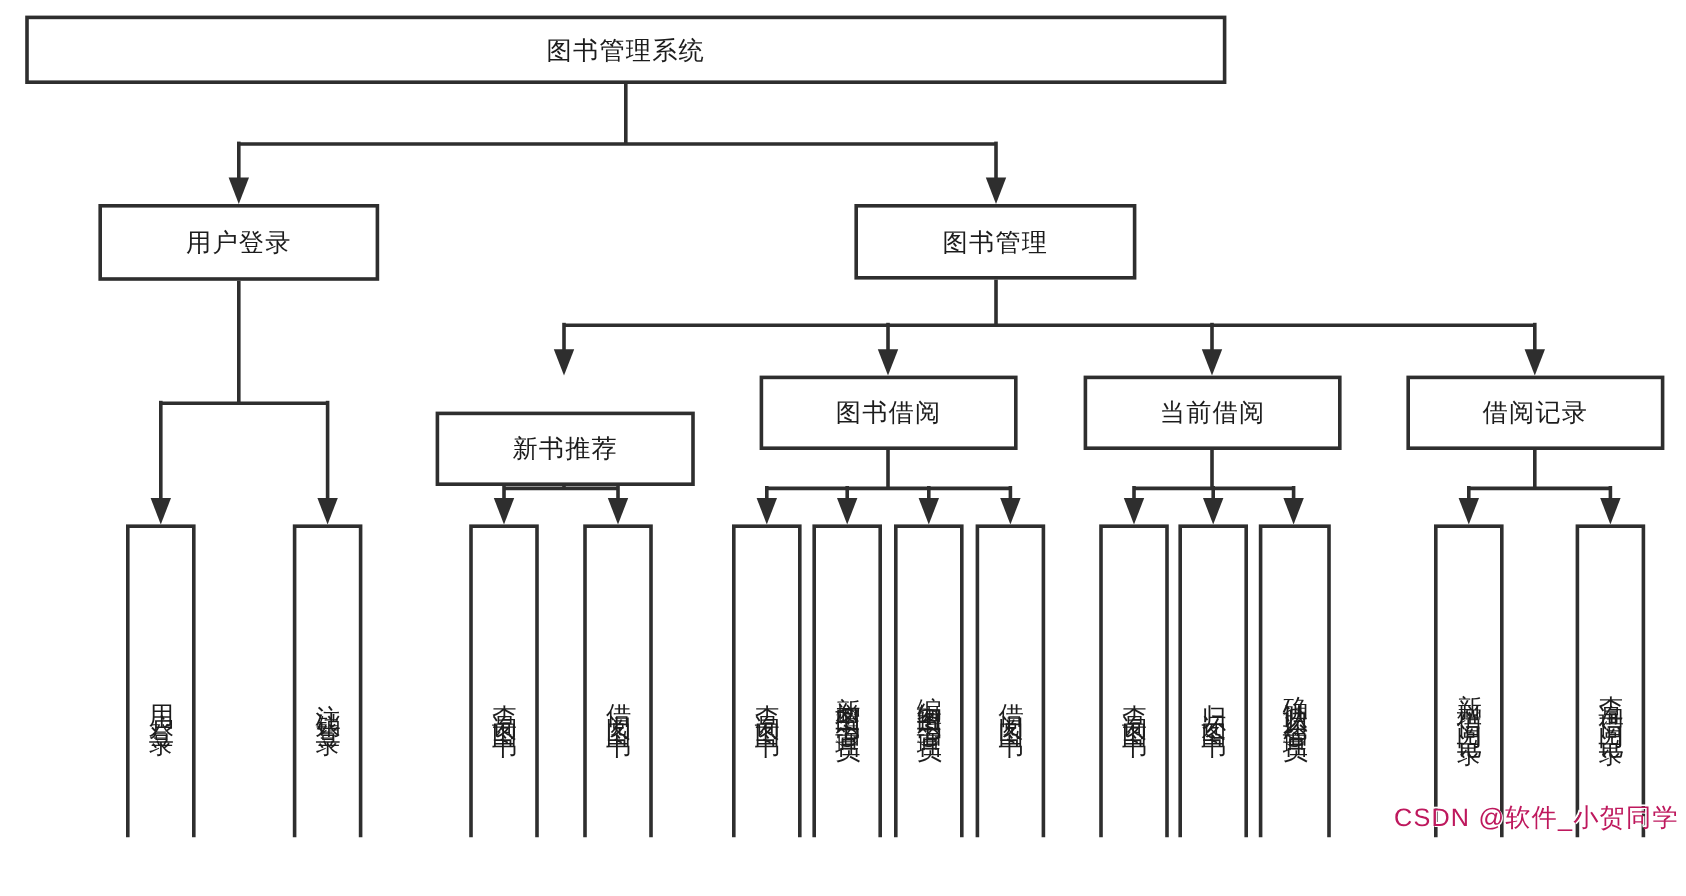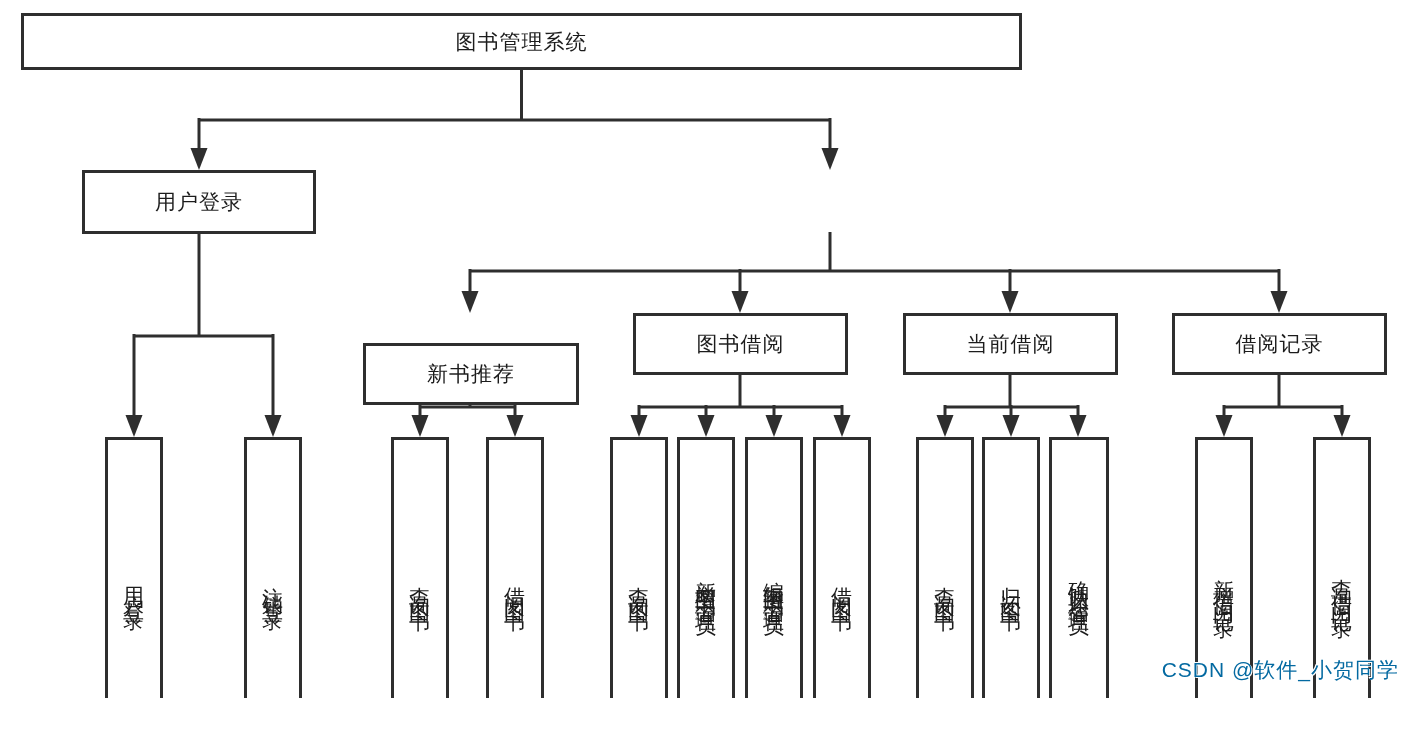--- a/index.html
+++ b/index.html
@@ -43,23 +43,23 @@
   .vbox .vtext {
     writing-mode: vertical-rl;
     text-orientation: mixed;
     letter-spacing: 8px;
     font-size: 21px;
     line-height: 1;
   }
   #watermark {
     position: absolute;
     right: 6px;
-    bottom: 14px;
+    bottom: 3px;
     font-size: 21px;
-    color: #0369a1;
+    color: #be185d;
     letter-spacing: 1px;
     text-shadow: -1px -1px 0 #ffffff, 1px 1px 0 #ffffff;
     white-space: nowrap;
   }
 </style>
 </head>
 <body>
 
 <div id="canvas">
 
@@ -130,20 +130,23 @@
     </g>
   </svg>
 
   <div class="node hbox" style="left:21px; top:13px; width:1001px; height:57px;">
     <span>图书管理系统</span>
   </div>
 
   <div class="node hbox" style="left:82px; top:170px; width:234px; height:64px;">
     <span>用户登录</span>
   </div>
+  <div class="node hbox" style="left:712px; top:170px; width:235px; height:63px;">
+    <span>图书管理</span>
+  </div>
 
   <div class="node hbox" style="left:363px; top:313px; width:216px; height:62px;margin-top:30px;">
     <span>新书推荐</span>
   </div>
   <div class="node hbox" style="left:633px; top:313px; width:215px; height:62px;">
     <span>图书借阅</span>
   </div>
   <div class="node hbox" style="left:903px; top:313px; width:215px; height:62px;">
     <span>当前借阅</span>
   </div>

